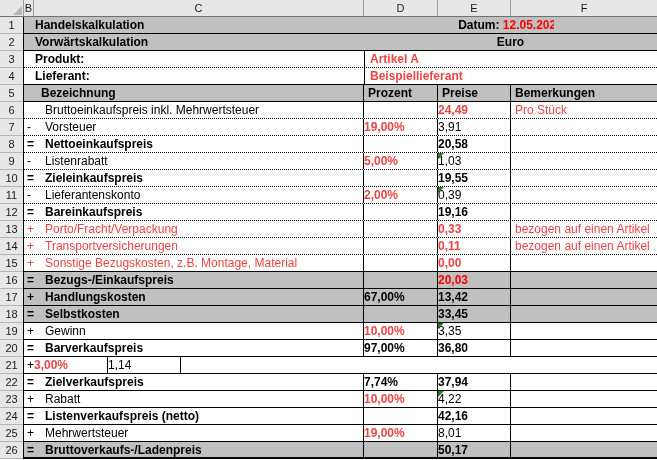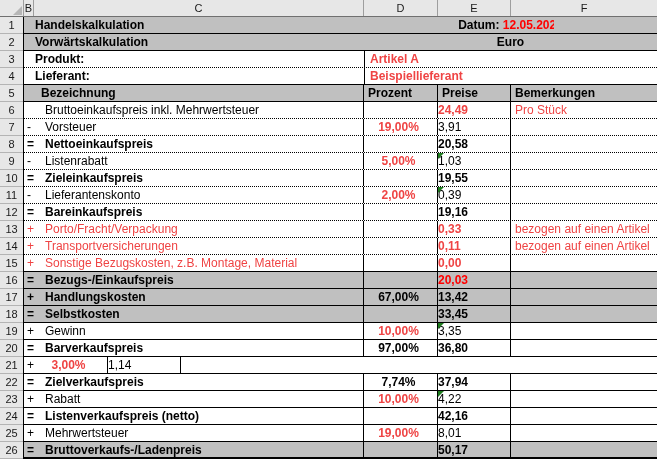--- a/index.html
+++ b/index.html
@@ -19,21 +19,21 @@
   .rn{width:23px;box-sizing:border-box;background:#E7E7E7;border-bottom:1px solid #b4b4b4;
       text-align:center;font-size:11px;line-height:16px;color:#1a1a1a;}
   .cells{display:flex;width:634px;height:17px;box-sizing:border-box;border-left:1px solid #000;cursor:cell;}
   .sep-dotted{border-bottom:1px dotted #000;}
   .sep-solid{border-bottom:1px solid #000;}
   .sep-thick{border-bottom:2px solid #000;}
   .band{background:#C0C0C0;}
   .cell{box-sizing:border-box;line-height:15px;padding-top:1px;white-space:nowrap;overflow:hidden;}
   .cb{width:10px;padding-left:3px;}
   .cc{width:330px;padding-left:11px;border-right:1px solid #000;}
-  .cd{width:74px;text-align:center;padding-right:4px;border-right:1px solid #000;}
+  .cd{width:74px;text-align:left;padding-right:4px;border-right:1px solid #000;}
   .ce{width:73px;text-align:left;padding-right:5px;border-right:1px solid #000;position:relative;}
   .cf{width:146px;padding-left:4px;}
   .hpad{padding-left:7px;}
   .tl{text-align:left;padding-left:4px;padding-right:0;}
   .full{width:530px;position:relative;font-weight:bold;}
   .left-title{padding-left:11px;}
   .right-box{position:absolute;left:340px;top:1px;width:293px;text-align:center;}
   .bc{width:340px;padding-left:11px;font-weight:bold;}
   .def{width:293px;box-sizing:border-box;border-left:1px solid #000;padding-left:5px;}
   .bold{font-weight:bold;}

